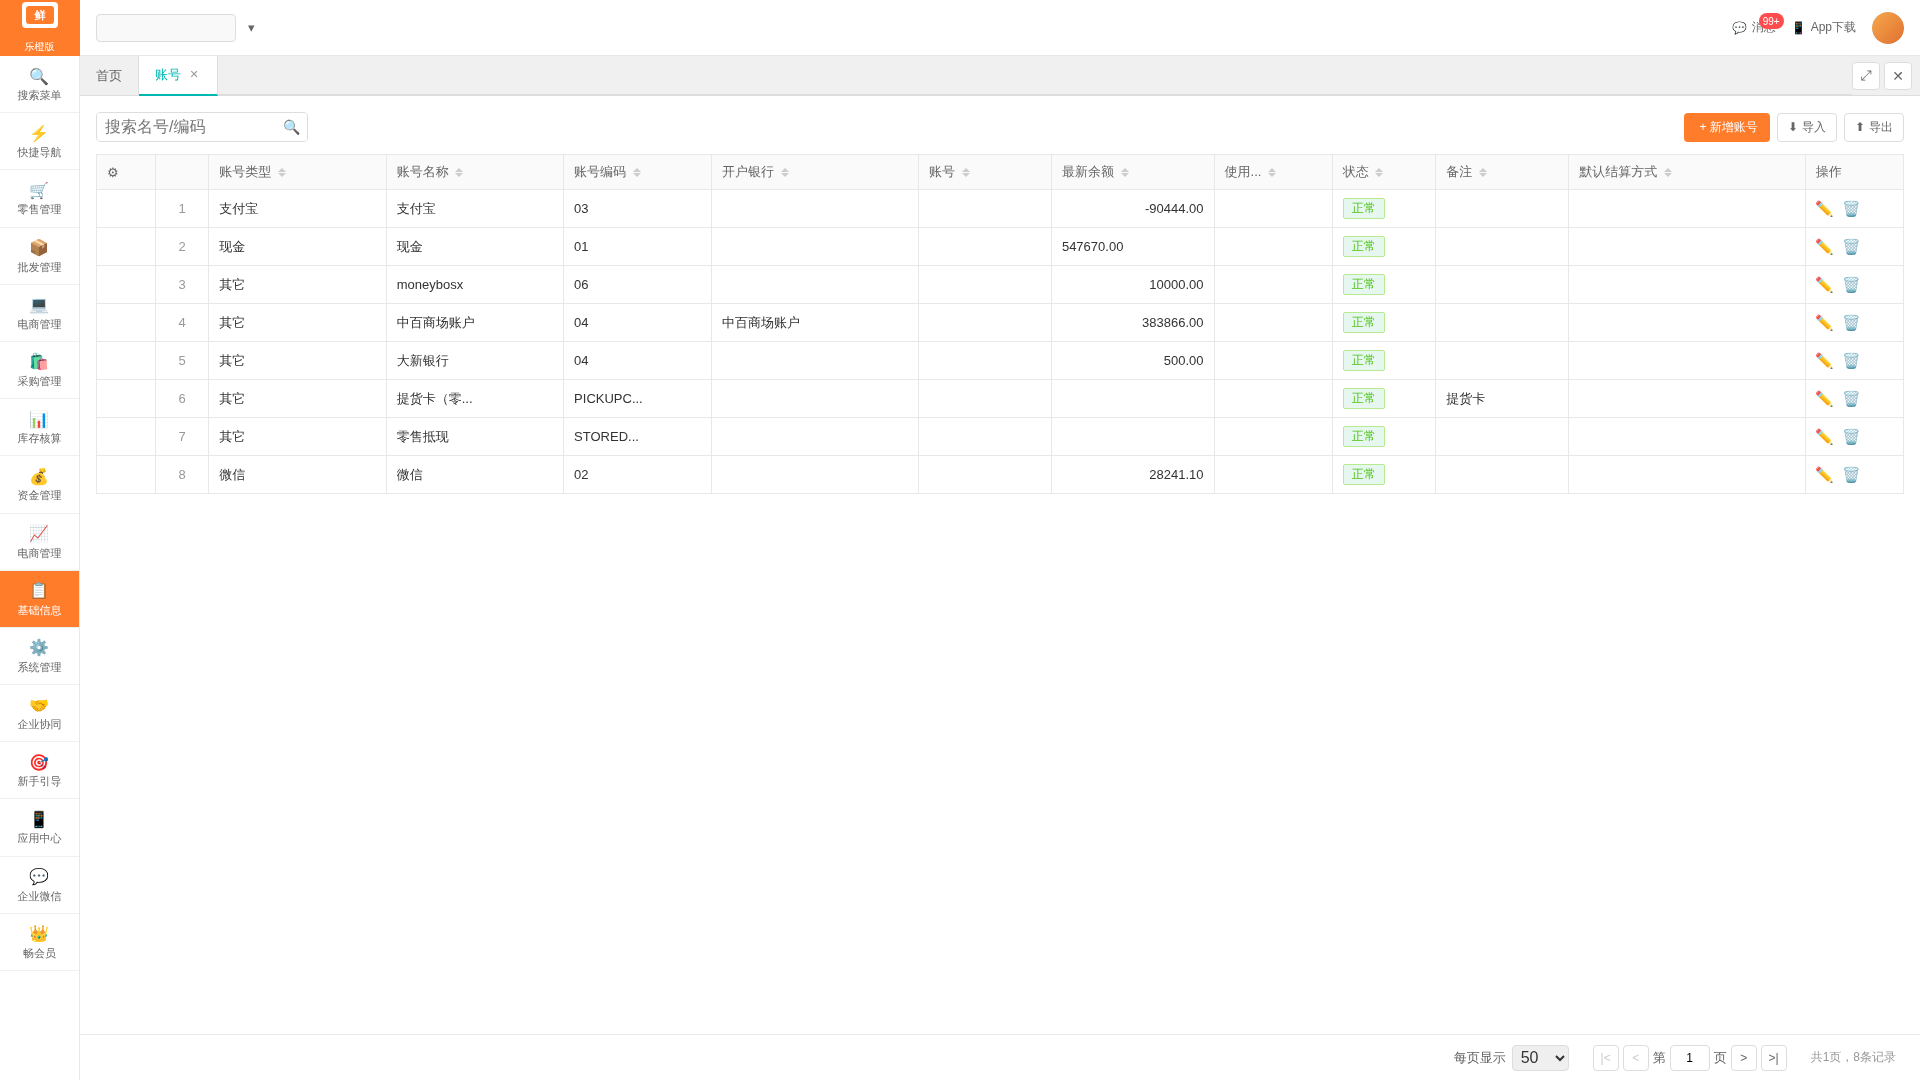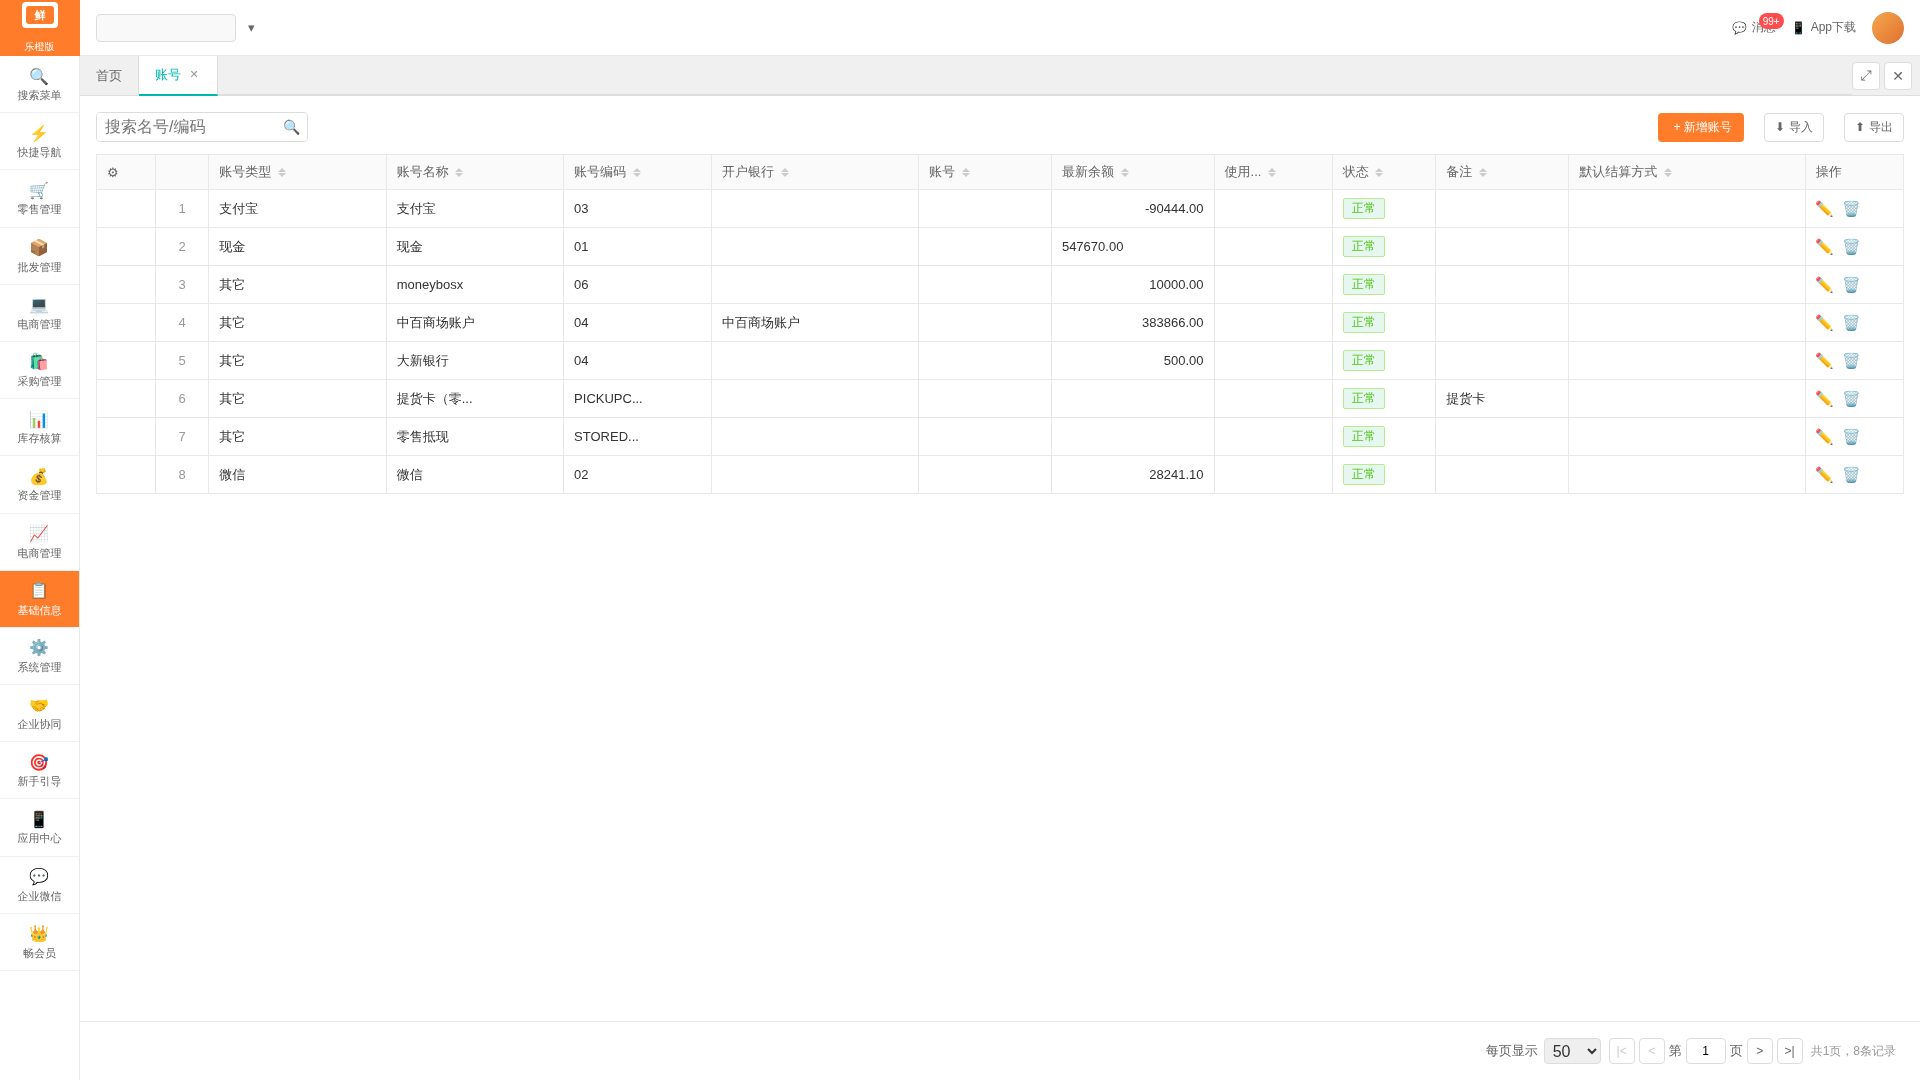--- a/index.html
+++ b/index.html
@@ -243,21 +243,21 @@
       cursor: pointer;
       display: flex;
       align-items: center;
       justify-content: center;
       color: #aaa;
       font-size: 14px;
     }
     .toolbar-right {
       display: flex;
       align-items: center;
-      gap: 20px;
+      gap: 7px;
     }
     .btn-primary {
       background: #ff7c2b;
       color: #fff;
       border: none;
       border-radius: 4px;
       padding: 6px 12px;
       cursor: pointer;
       font-size: 12px;
       display: flex;
@@ -338,28 +338,28 @@
       padding: 0;
     }
     .action-btn.del { color: #999; }
 
     
     .pagination-bar {
       position: absolute;
       bottom: 0;
       left: 0;
       right: 0;
-      height: 59px;
+      height: 46px;
       background: #fff;
       border-top: 1px solid #e8e8e8;
       display: flex;
       align-items: center;
       justify-content: flex-end;
       padding: 0 24px;
-      gap: 8px;
+      gap: 24px;
       font-size: 13px;
       color: #666;
     }
     .per-page {
       display: flex;
       align-items: center;
       gap: 6px;
     }
     .per-page select {
       height: 26px;

